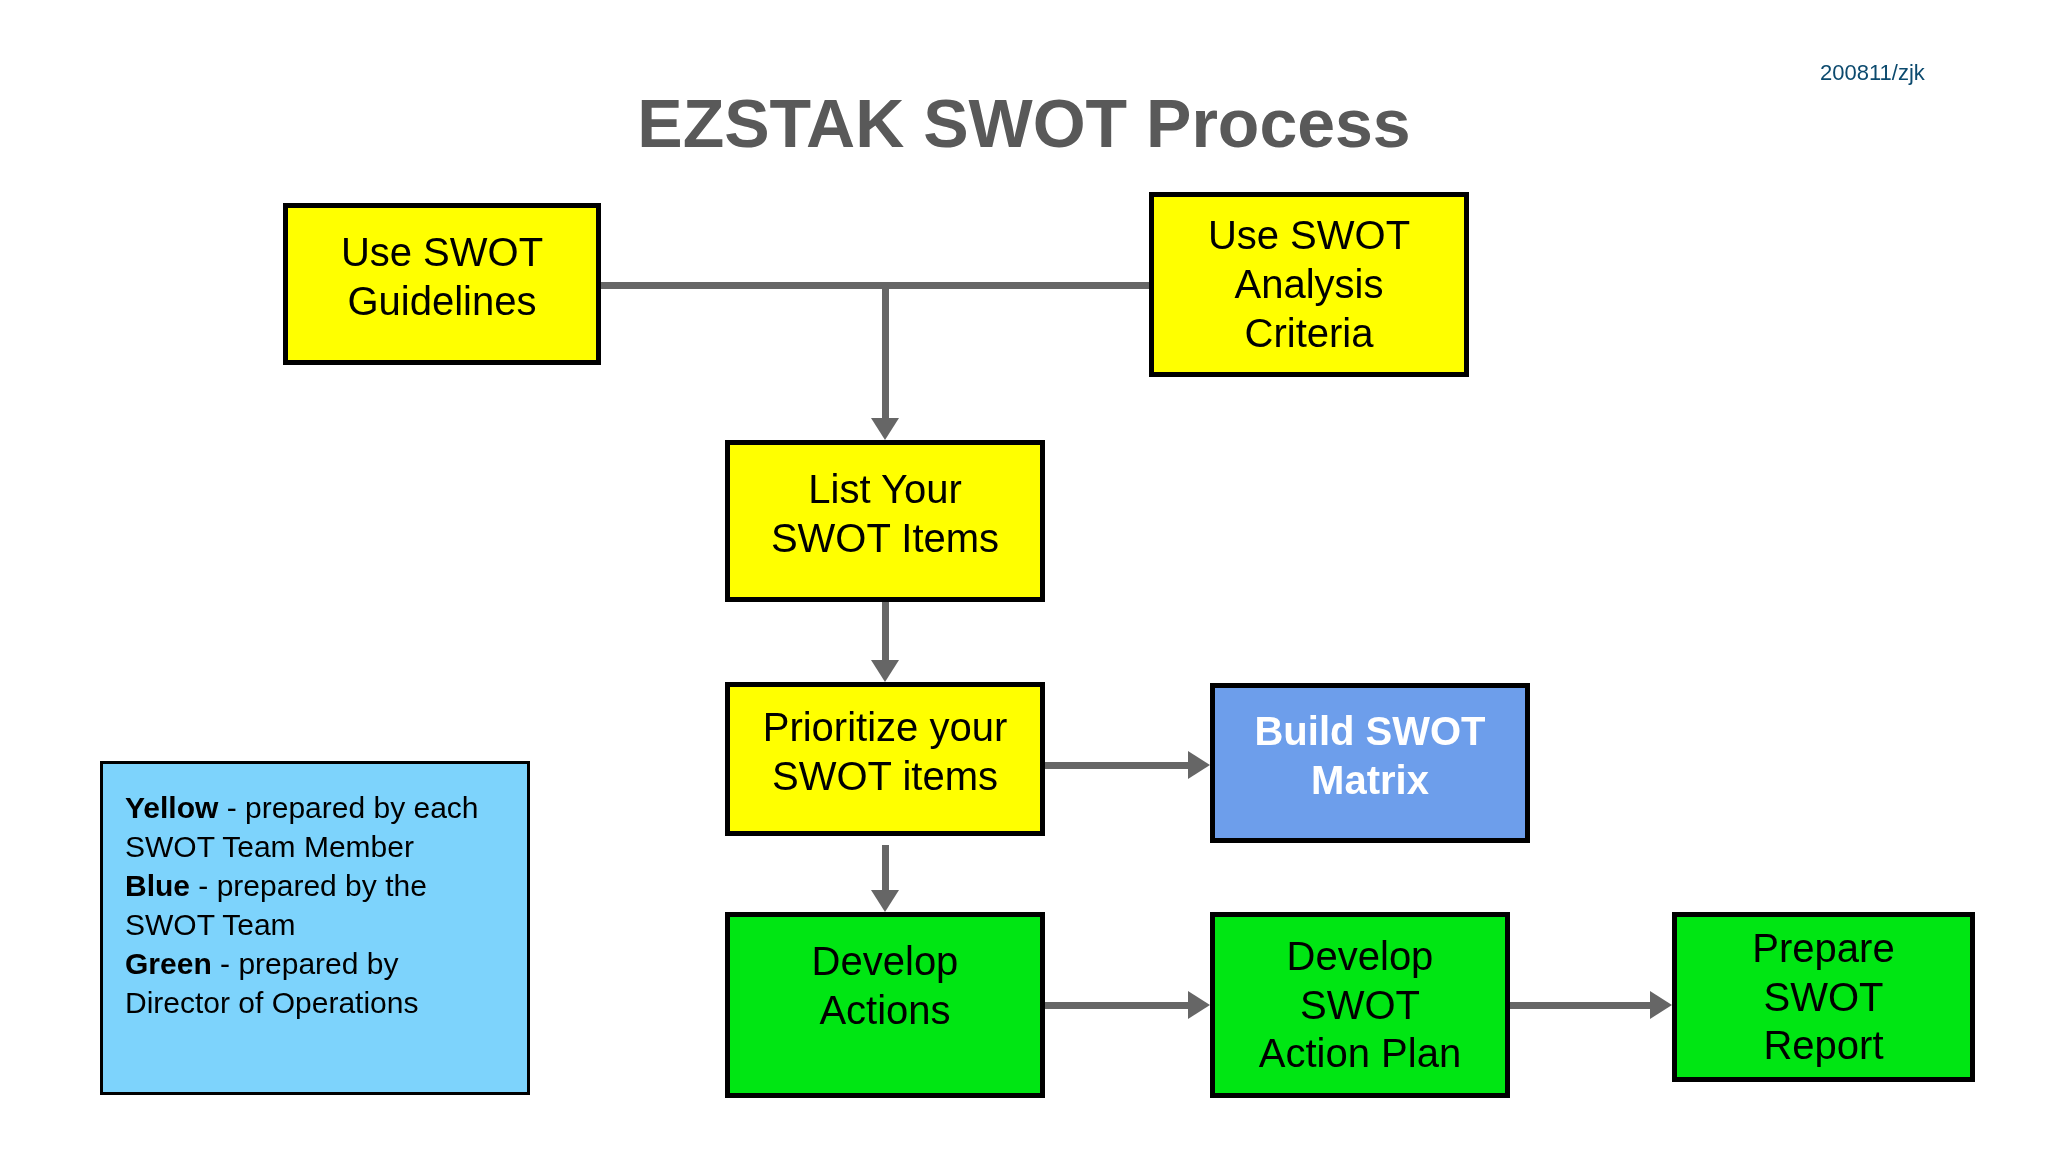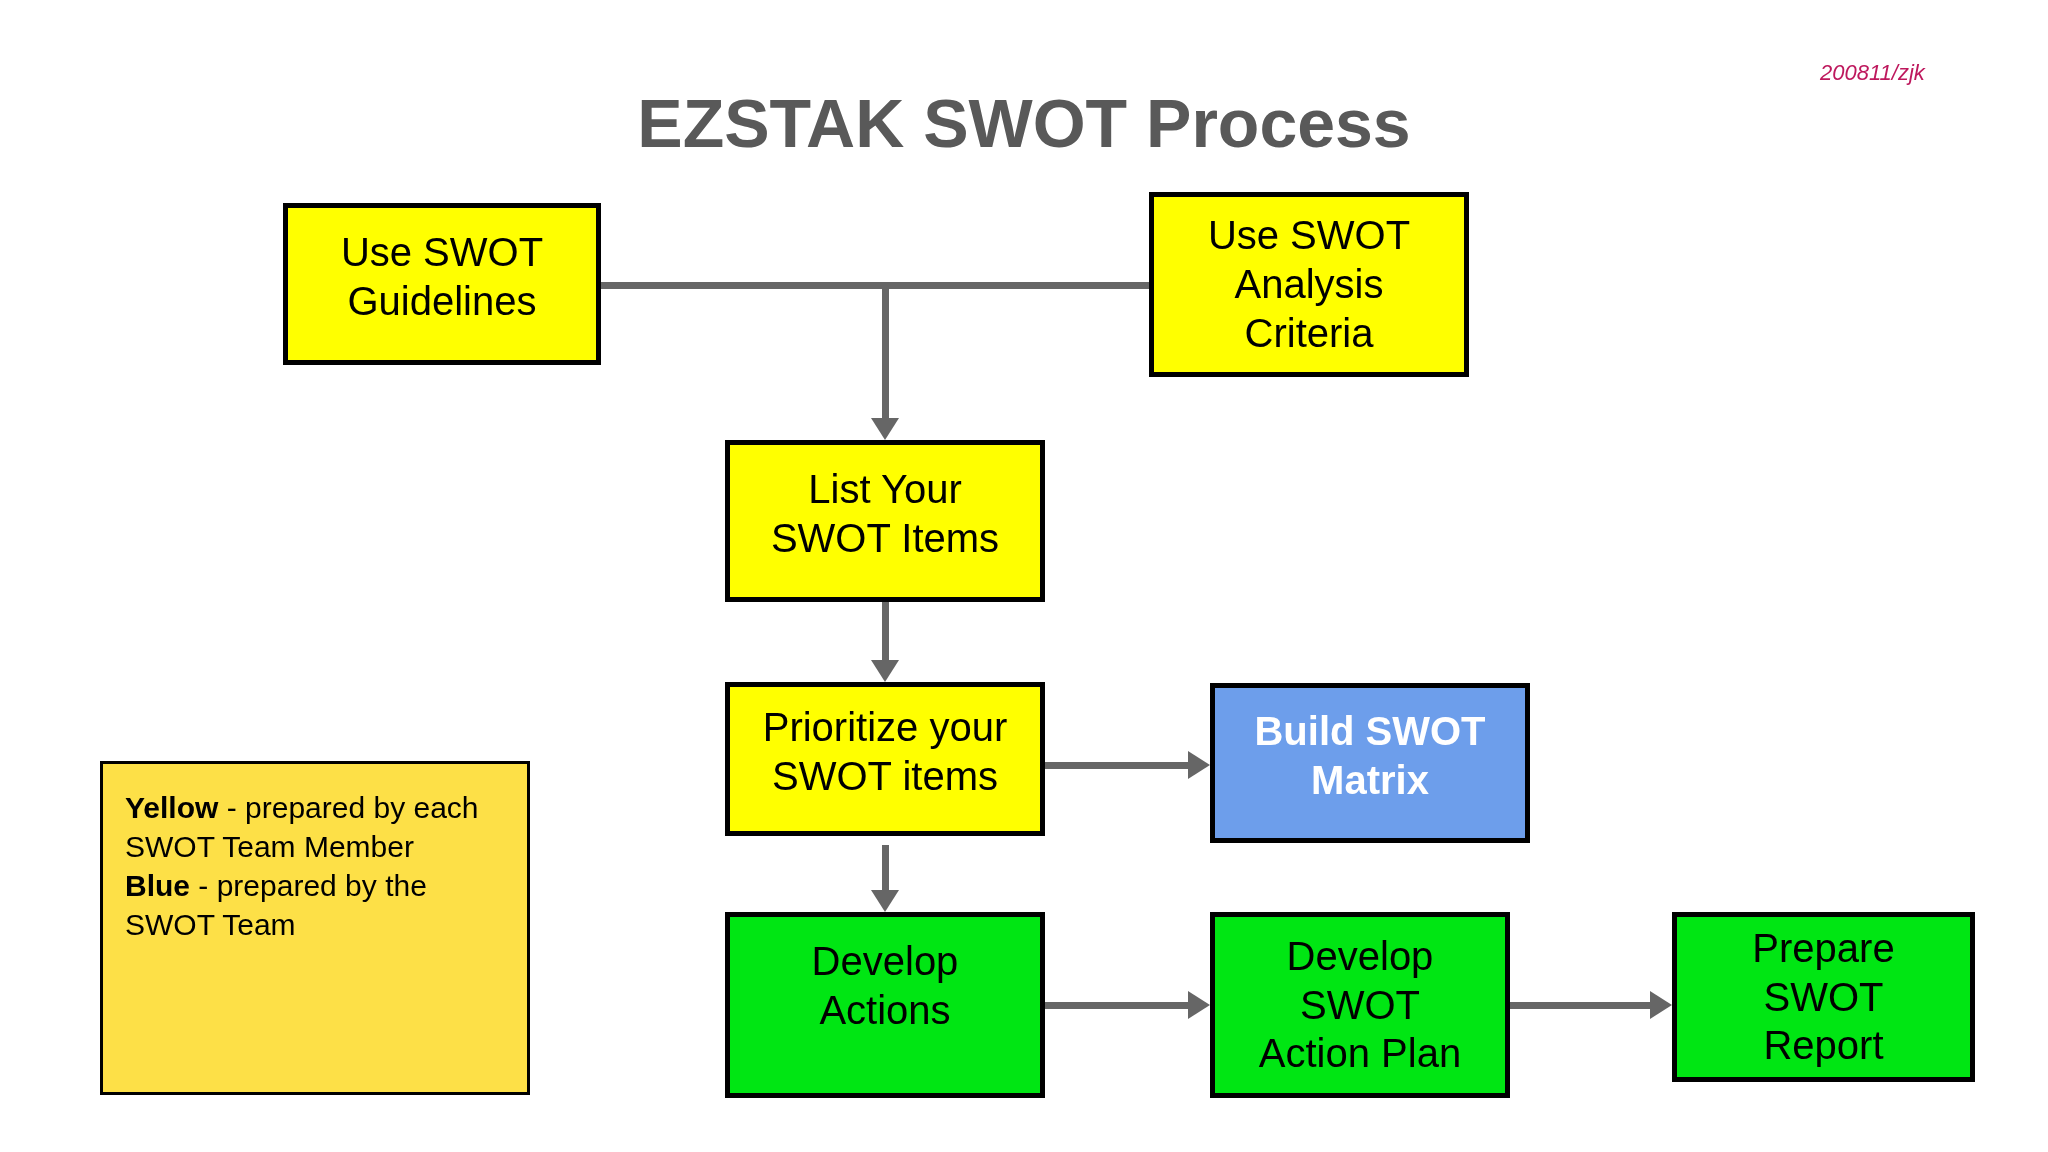--- a/index.html
+++ b/index.html
@@ -25,22 +25,21 @@
     font-size: 68px;
     font-weight: bold;
     color: var(--c-title, #595959);
     letter-spacing: 0px;
   }
   .stamp {
     position: absolute;
     left: 1820px;
     top: 60px;
     font-size: 22px;
-    color: #be185d;
-    font-style: italic;
+    color: #0c4a6e;
   }
   .box {
     position: absolute;
     box-sizing: border-box;
     border: 5px solid #000000;
     display: flex;
     align-items: center;
     justify-content: center;
     text-align: center;
     font-size: 40px;
@@ -73,21 +72,21 @@
     border-left: 22px solid var(--c-arrow, #666666);
   }
   .legend {
     position: absolute;
     left: 100px;
     top: 761px;
     width: 430px;
     height: 334px;
     box-sizing: border-box;
     border: 3px solid #000000;
-    background: #fde047;
+    background: #7dd3fc;
     padding: 24px 16px 0 22px;
     font-size: 30px;
     line-height: 39px;
     color: #000000;
   }
   .legend b { font-weight: bold; }
 </style>
 </head>
 <body>
 
@@ -139,15 +138,16 @@
 
   <div class="line" style="left:1045px; top:1002px; width:143px; height:7px;"></div>
   <div class="ah-right" style="left:1188px; top:991px;"></div>
 
   <div class="line" style="left:1510px; top:1002px; width:140px; height:7px;"></div>
   <div class="ah-right" style="left:1650px; top:991px;"></div>
 
   <div class="legend">
     <div><b>Yellow</b> <span>- prepared by each SWOT Team Member</span></div>
     <div><b>Blue</b> <span>- prepared by the SWOT Team</span></div>
+    <div><b>Green</b> <span>- prepared by Director of Operations</span></div>
   </div>
 
 </div>
 
 </body></html>

